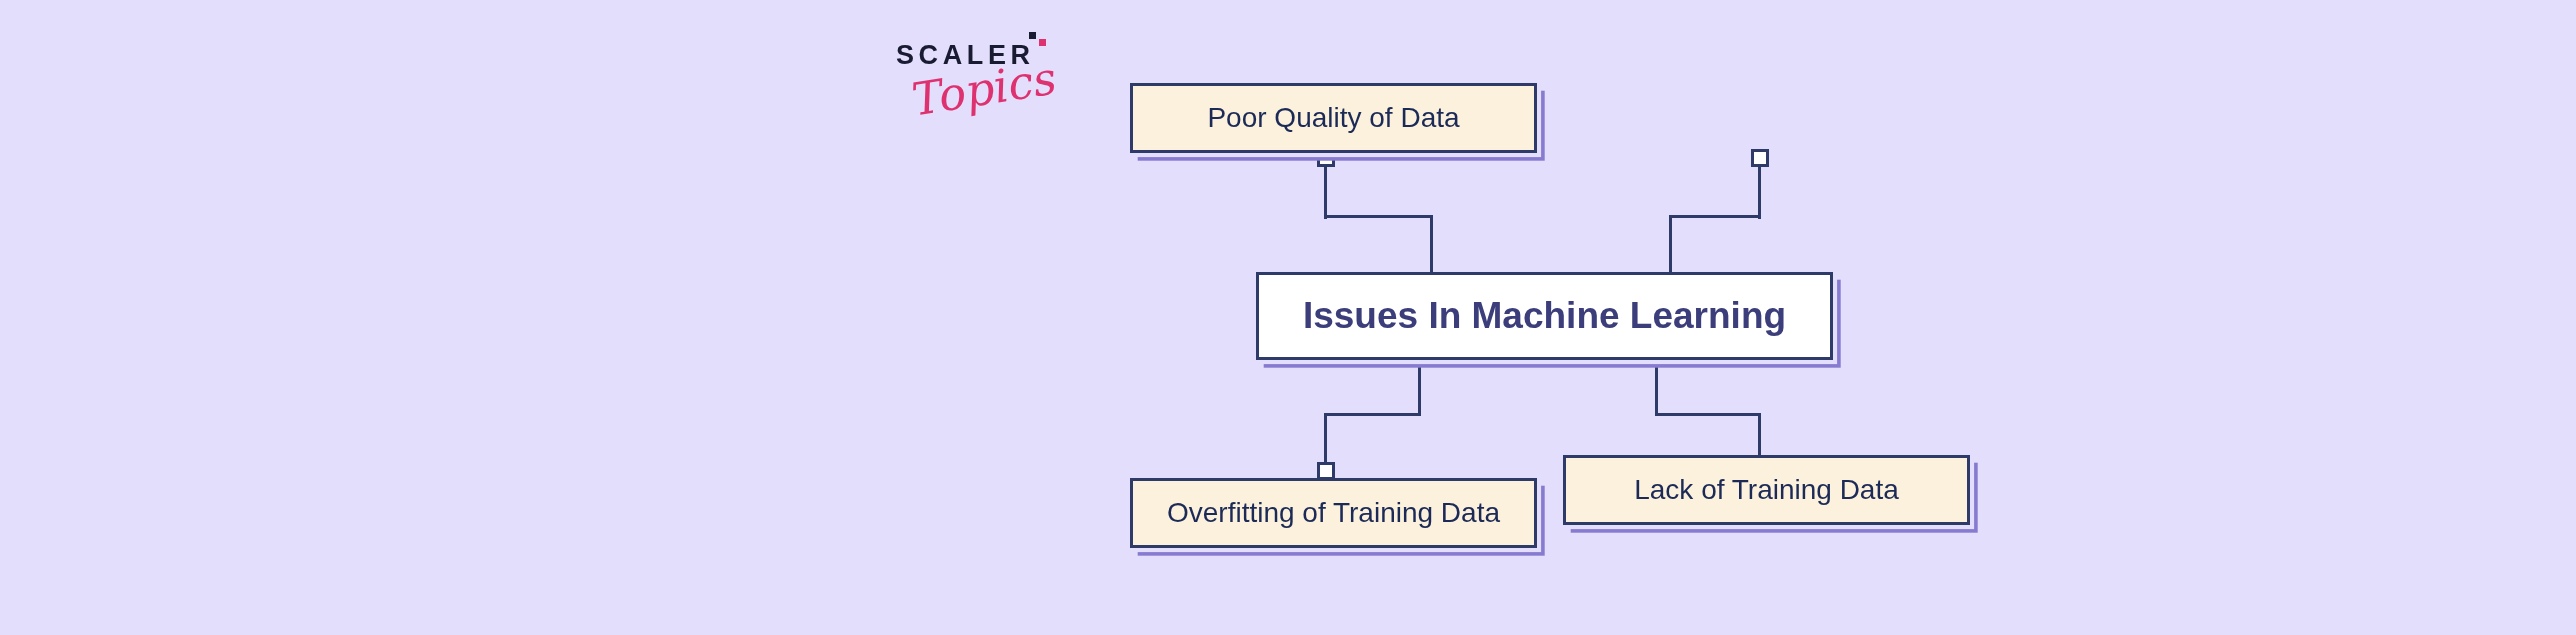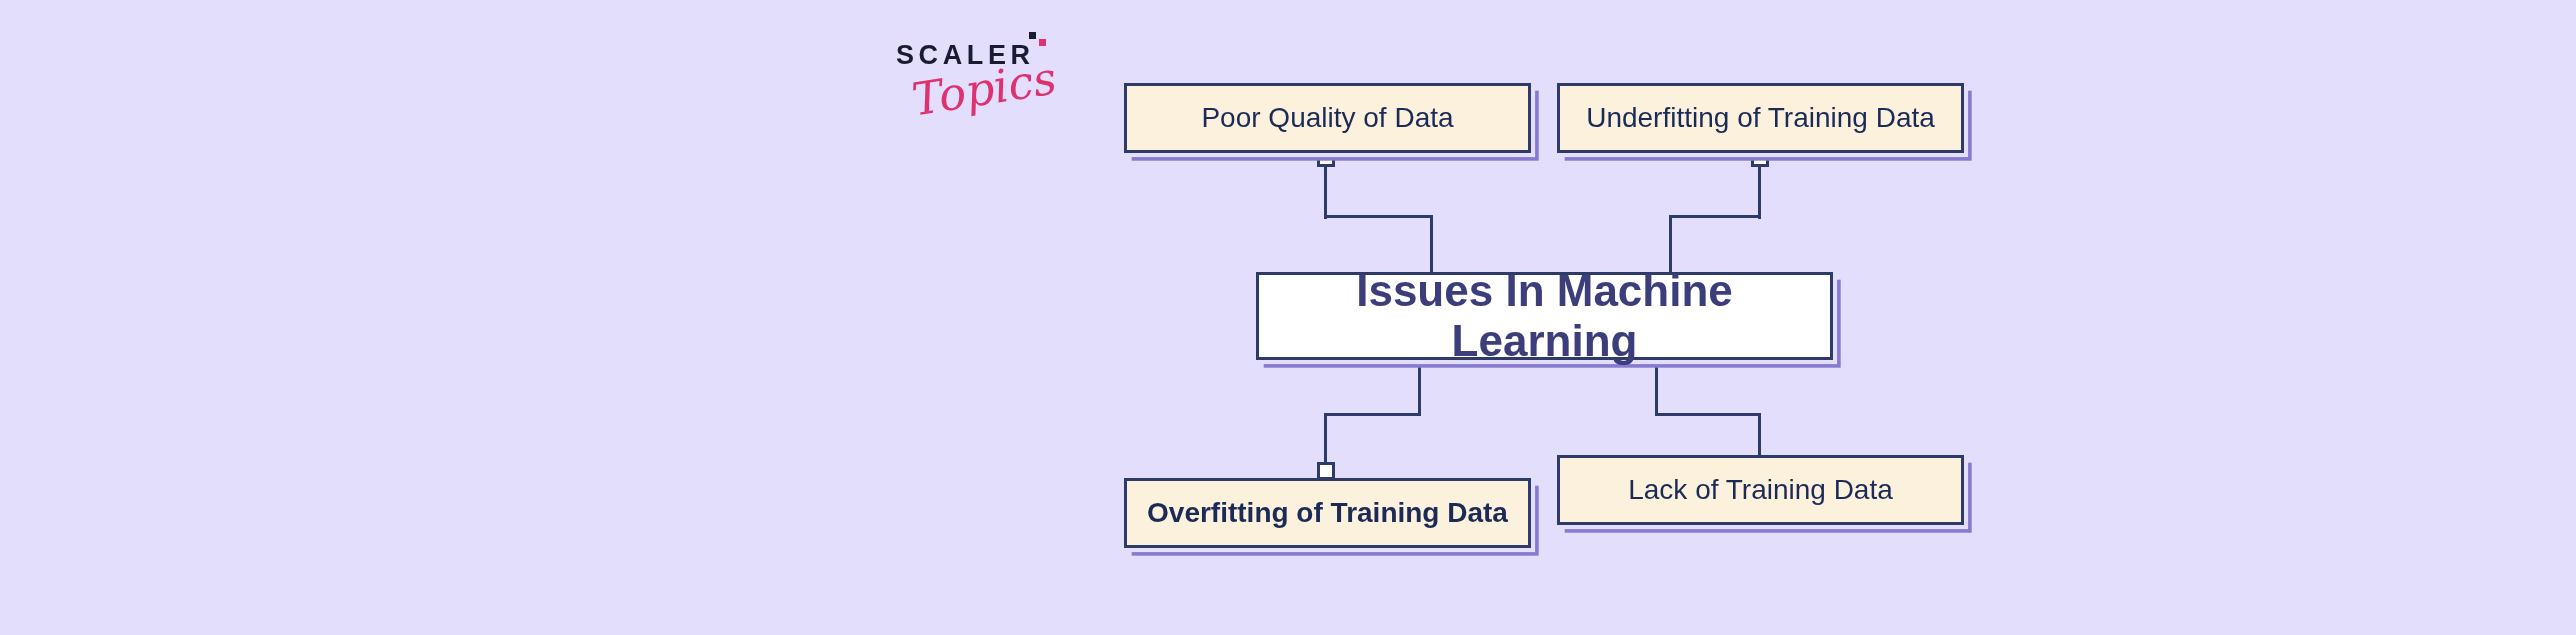--- a/index.html
+++ b/index.html
@@ -47,39 +47,40 @@
     position: absolute;
     display: flex;
     align-items: center;
     justify-content: center;
     background: #FCF1DC;
     border: 3.6px solid #2E3A67;
     box-shadow: 4.1px 4.1px 0 0 #E3DEFB, 7.7px 7.7px 0 0 #877BD0;
     font-size: 28px;
     color: #1C2A57;
     text-align: center;
+    margin-left: 6px;
   }
   .center-box {
     position: absolute;
     display: flex;
     align-items: center;
     justify-content: center;
     background: #FFFFFF;
     border: 3.6px solid #2E3A67;
     box-shadow: 4.1px 4.1px 0 0 #E3DEFB, 7.7px 7.7px 0 0 #877BD0;
-    font-size: 44px;
+    font-size: 37px;
     font-weight: 700;
     color: #3B3E7A;
     text-align: center;
   }
 
   #node-poor   { left: 1124px; top: 83px; width: 407px; height: 70px; }
   #node-under  { left: 1557px; top: 83px; width: 407px; height: 70px; }
   #node-center { left: 1256px; top: 272px; width: 577px; height: 88px; }
-  #node-over   { left: 1124px; top: 478px; width: 407px; height: 70px; font-weight: bold; }
+  #node-over   { left: 1124px; top: 478px; width: 407px; height: 70px; }
   #node-lack   { left: 1557px; top: 455px; width: 407px; height: 70px; }
 
   
   .seg { position: absolute; background: #2E3A67; }
   .dot {
     position: absolute;
     width: 17.5px; height: 17.5px;
     background: #FFFFFF;
     border: 3.1px solid #2E3A67;
   }
@@ -137,23 +138,20 @@
 
   <div class="seg br1"></div>
   <div class="seg br2"></div>
   <div class="seg br3"></div>
   <div class="dot br"></div>
 
   <div id="node-poor" class="node-box">
     <span>Poor Quality of Data</span>
   </div>
 
-  <div id="node-under" class="node-box">
-    <span>Underfitting of Training Data</span>
-  </div>
 
   <div id="node-center" class="center-box">
     <span>Issues In Machine Learning</span>
   </div>
 
   <div id="node-over" class="node-box">
     <span>Overfitting of Training Data</span>
   </div>
 
   <div id="node-lack" class="node-box">

